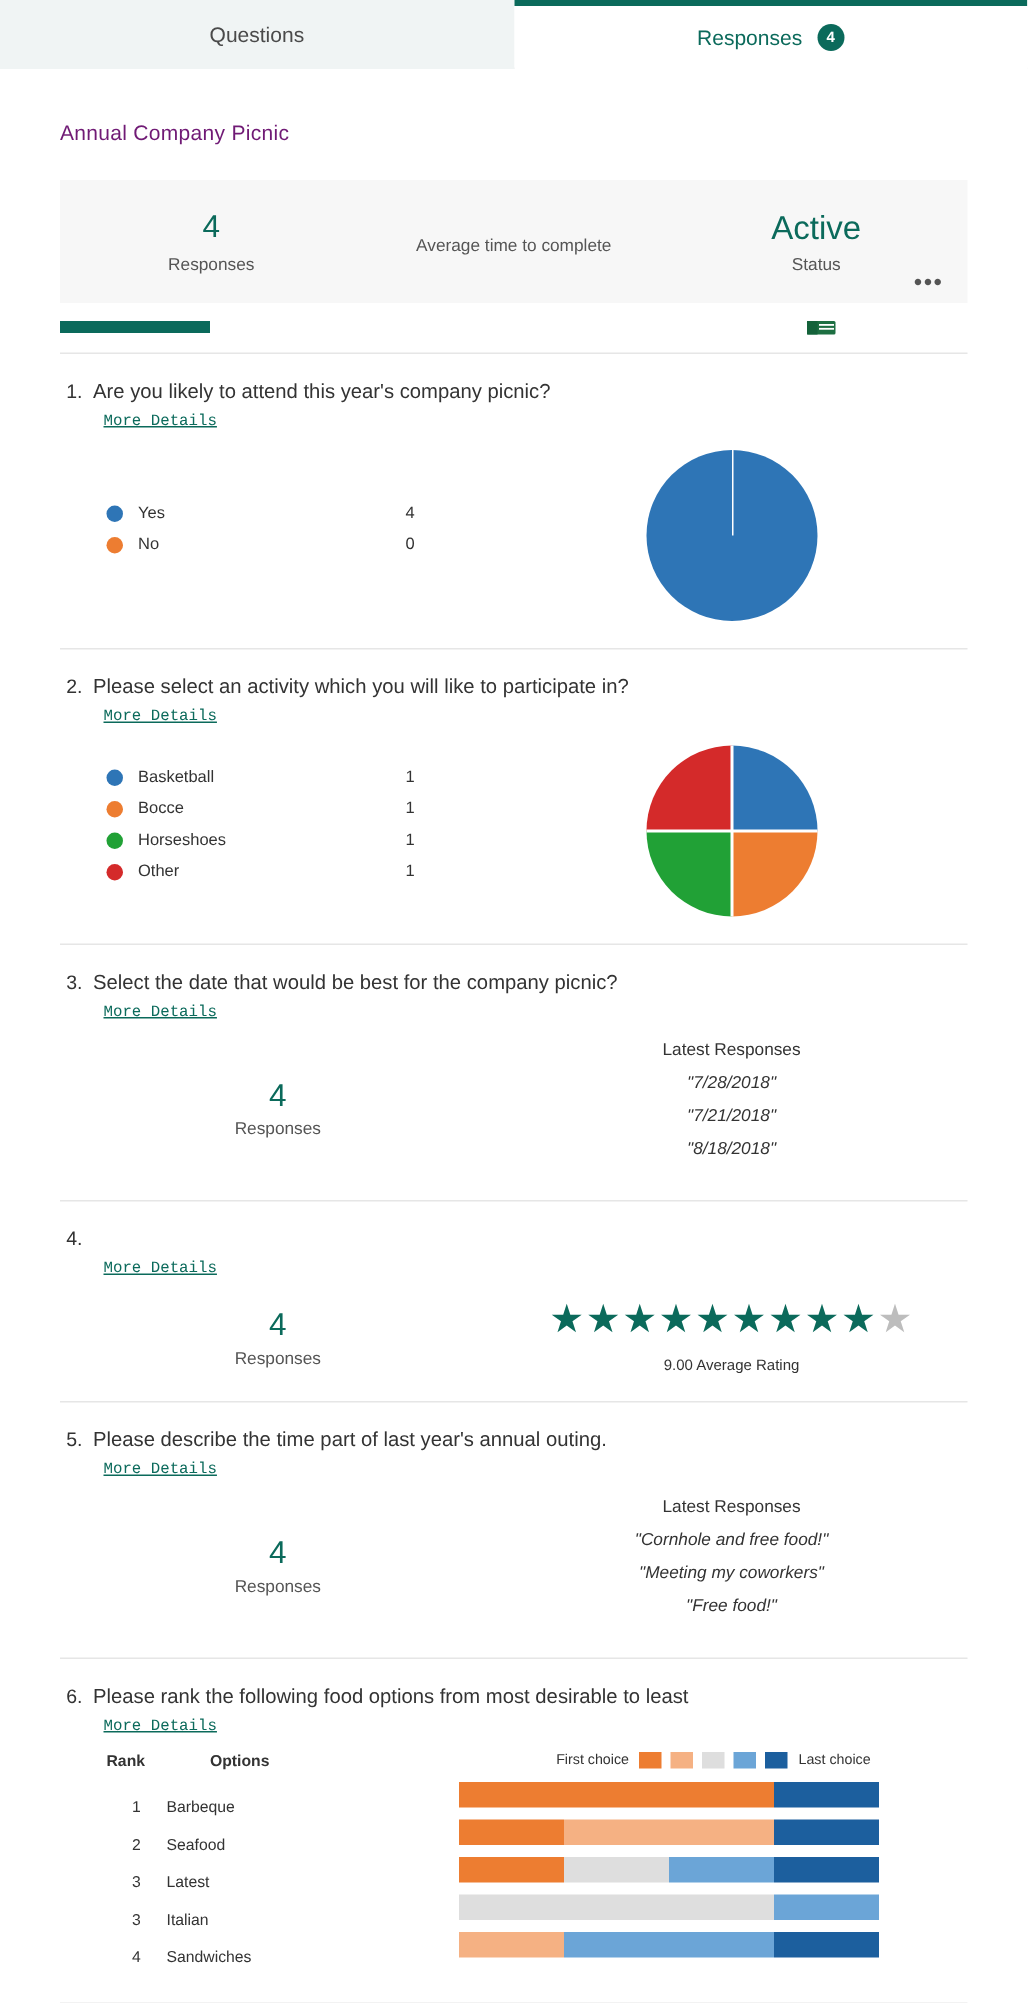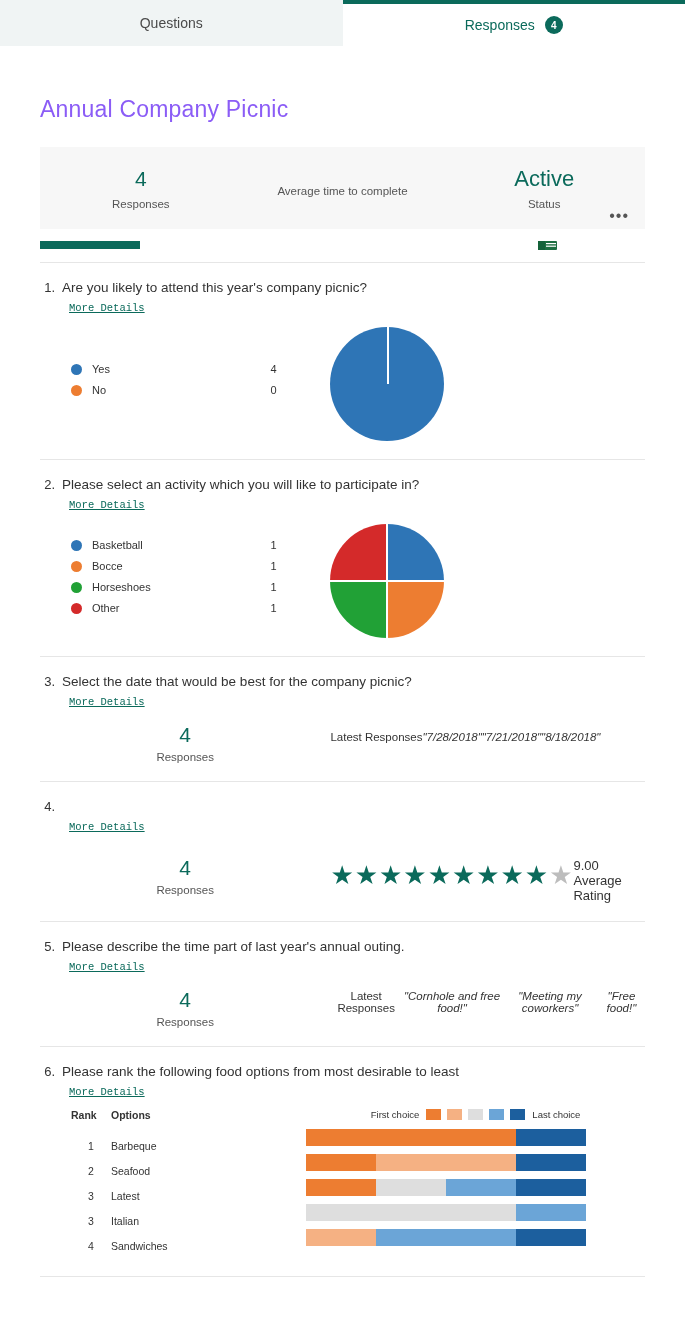--- a/index.html
+++ b/index.html
@@ -49,24 +49,24 @@
     border-radius: 50%;
     background: #0b6a5b;
     color: #ffffff;
     font-size: 10px;
     margin-left: 10px;
     font-weight: bold;
   }
 
   
   .form-title {
-    font-size: 23px;
-    color: #8b5cf6;
+    font-size: 14px;
+    color: #701a75;
     font-weight: 400;
-    margin: 50px 0 0 40px;
+    margin: 34px 0 0 40px;
     letter-spacing: .2px;
   }
 
   
   .summary {
     margin: 24px 40px 0 40px;
     background: #f7f7f7;
     height: 82px;
     display: flex;
     align-items: center;
@@ -150,21 +150,21 @@
     display: inline-block;
     cursor: pointer;
     font-family: Liberation Mono, monospace;
   }
   .q-body {
     display: flex;
     margin-top: 12px;
     align-items: center;
   }
   .q-left { width: 48%; }
-  .q-right { width: 52%; display: flex; align-items: center; }
+  .q-right { width: 52%; display: flex; flex-direction: column; align-items: center; }
 
   
   .legend-row {
     display: flex;
     align-items: center;
     font-size: 11px;
     color: #333;
     margin: 0 0 9px 0;
     padding-left: 31px;
   }
@@ -208,40 +208,41 @@
 
   
   .stars {
     font-size: 26px;
     letter-spacing: 1px;
     color: #0b6a5b;
     line-height: 28px;
   }
   .star-off { color: #bdbdbd; }
   .rating-label {
-    font-size: 13px;
+    font-size: 10px;
     color: #333;
     margin-top: 12px;
   }
 
   
   .pie {
     width: 106px; height: 106px;
     border-radius: 50%;
   }
 
   
   .rank-wrap { display: flex; margin-top: 10px; }
   .rank-table { width: 44%; padding-left: 31px; }
   .rank-head {
     display: flex;
     font-size: 10.5px;
     font-weight: bold;
     color: #333;
     margin-bottom: 12px;
+    gap: 29px;
   }
   .rank-head .c1 { width: 40px; }
   .rank-row {
     display: flex;
     font-size: 10.5px;
     color: #333;
     height: 25px;
     align-items: center;
   }
   .rank-row .c1 { width: 40px; text-align: center; }

